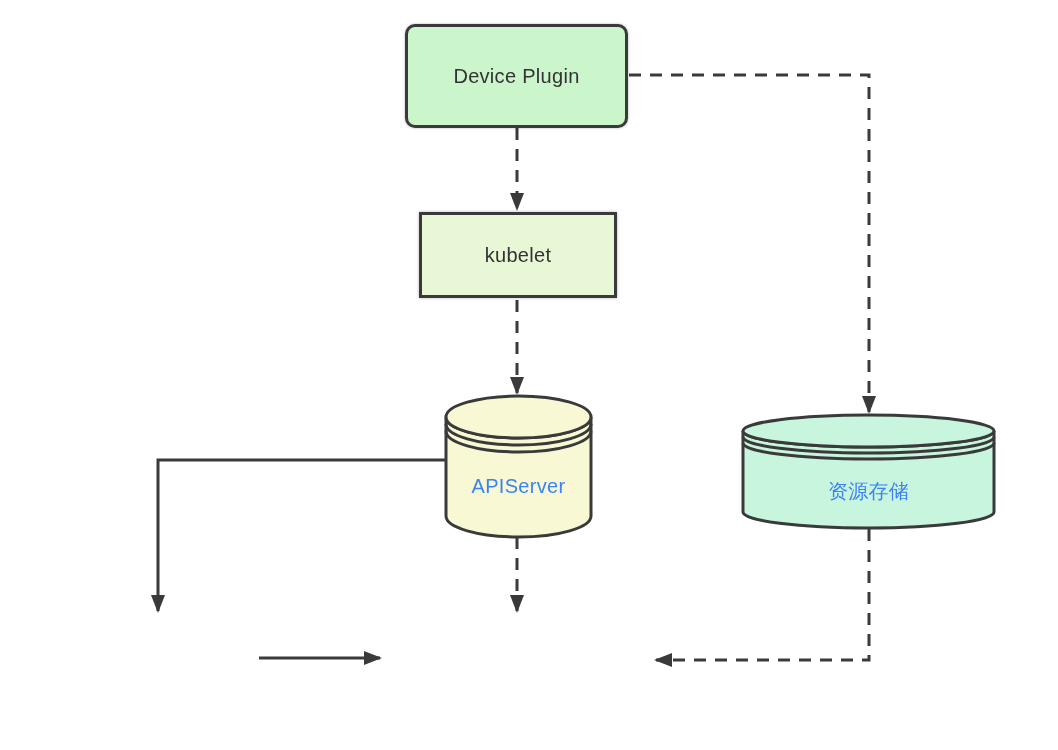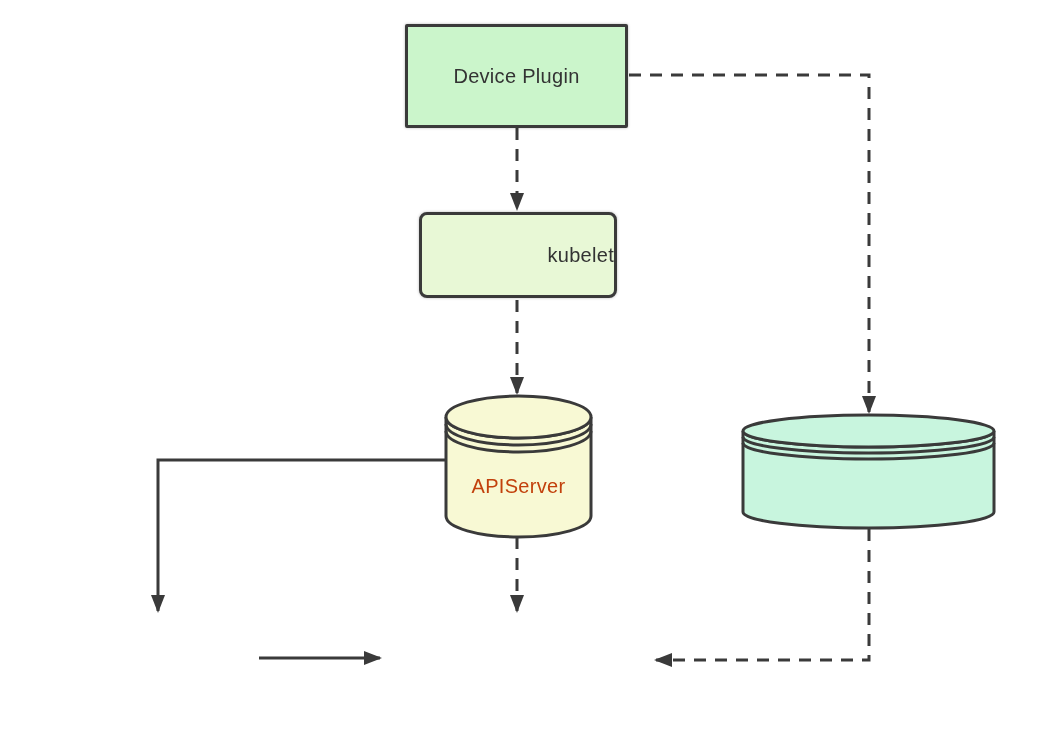--- a/index.html
+++ b/index.html
@@ -25,29 +25,29 @@
     display: flex;
     align-items: center;
     justify-content: center;
     box-sizing: border-box;
     border: 3px solid #3a3a3a;
     color: #333333;
     font-size: 20px;
     letter-spacing: 0.3px;
     box-shadow: 0 0 3px rgba(0,0,0,0.28);
   }
-  .rounded { border-radius: 8px; justify-content: flex-end; }
-  .square  { border-radius: 2px; align-items: center; }
+  .rounded { border-radius: 0; }
+  .square  { border-radius: 10px; align-items: center; }
   #node-device-plugin     { left: 405px; top: 24px;  width: 223px; height: 104px; }
   #node-kubelet           { left: 419px; top: 212px; width: 198px; height: 86px; }
   #node-scheduler         { left: 58px;  top: 614px; width: 200px; height: 86px; }
   #node-scheduler-extender{ left: 383px; top: 614px; width: 270px; height: 86px; }
   .cyl-label {
     position: absolute;
-    color: #c2410c;
+    color: #3b82f6;
     font-size: 20px;
     text-align: center;
     letter-spacing: 0.3px;
   }
   #label-apiserver      { left: 446px; top: 475px; width: 145px; }
   #label-resource-store { left: 743px; top: 478px; width: 251px; }
 </style>
 </head>
 <body>
 
@@ -94,14 +94,15 @@
   </div>
 
   <div class="node rounded" id="node-kubelet" style="background-color: rgb(232, 248, 214);">
     <span>kubelet</span>
   </div>
 
 
 
   <div class="cyl-label" id="label-apiserver">APIServer</div>
 
+  <div class="cyl-label" id="label-resource-store">资源存储</div>
 
 </div>
 
 </body></html>

